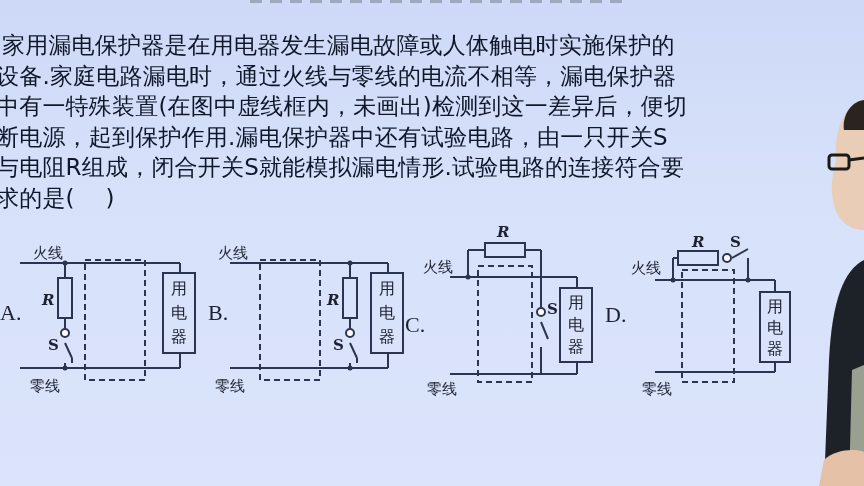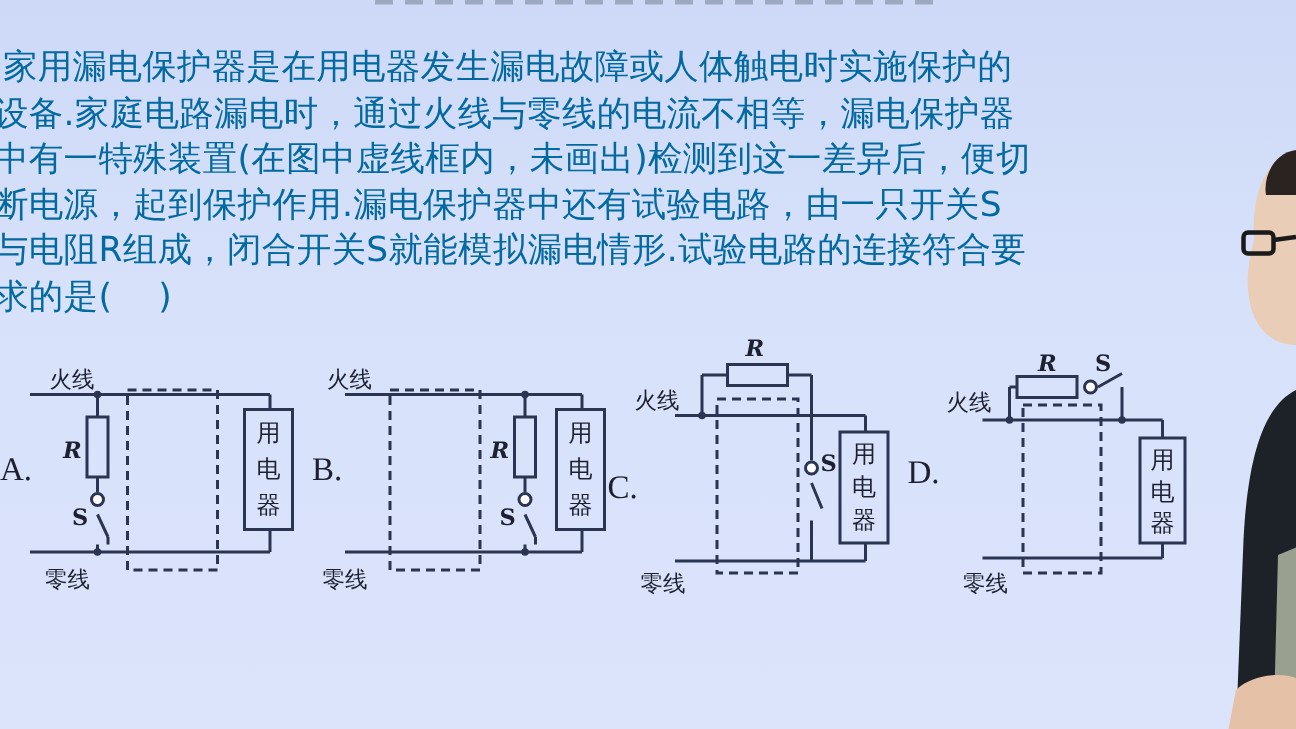--- a/index.html
+++ b/index.html
@@ -10,21 +10,21 @@
     color:#1f2430;
   }
   .topdash {
     position:absolute; left:250px; top:0; width:380px; height:3px;
     background: repeating-linear-gradient(90deg, #8a93a8 0 12px, transparent 12px 20px);
     opacity:.7;
   }
   .question {
     position:absolute; left:0; top:30px; width:820px;
     font-size:23px; line-height:30.5px; letter-spacing:0.2px;
-    color:#0369a1;
+    color:#0f172a;
   }
   .question .line { display:block; white-space:nowrap; }
   .question .line:first-child { padding-left:2px; }
   .question .line:not(:first-child) { margin-left:-4px; }
   .diagram { position:absolute; }
   .diagram svg { overflow:visible; }
   .diagram text { font-family:"DejaVu Serif", serif; fill:#1c2030; }
   .diagram .cn { font-family:"DejaVu Sans", sans-serif; }
   .diagram .letter { font-family:"Liberation Serif", serif; font-size:22px; }
   .teacher { position:absolute; right:0; top:100px; width:60px; height:386px; }

